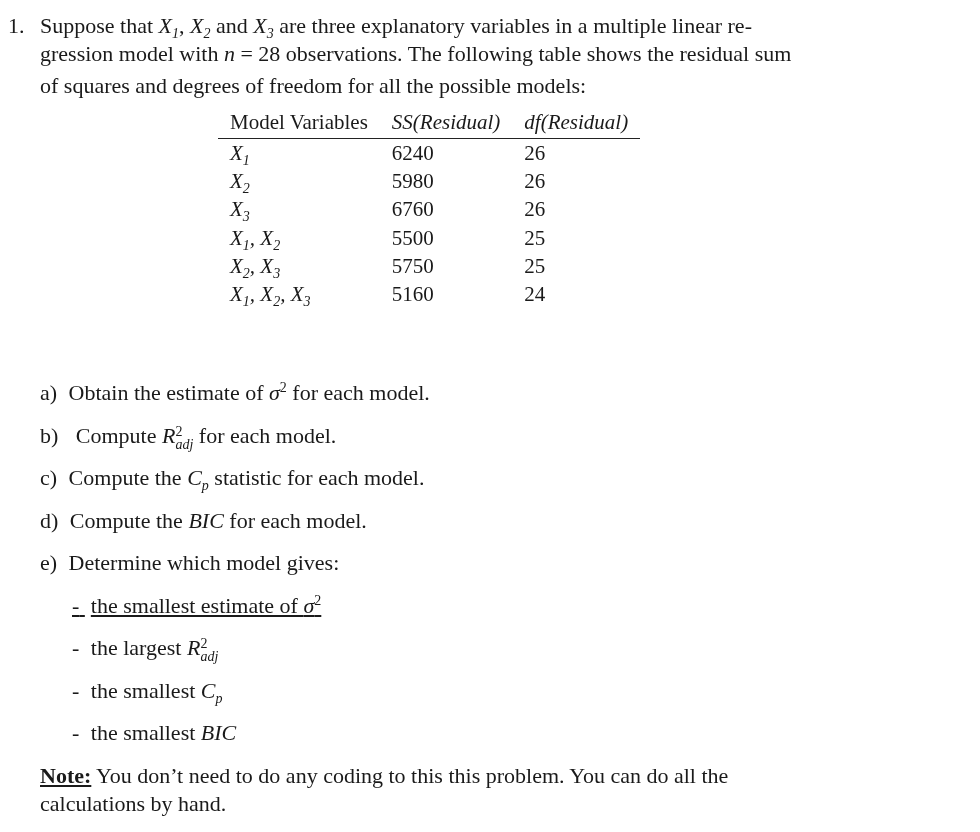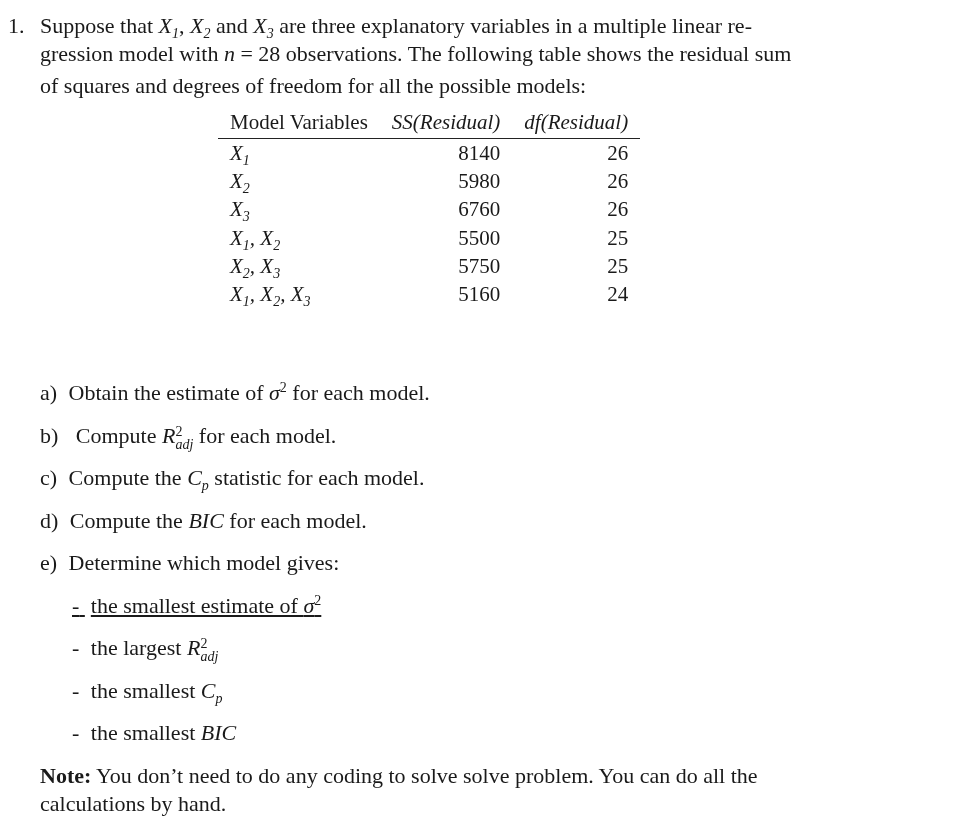--- a/index.html
+++ b/index.html
@@ -13,23 +13,23 @@
   sub, sup { font-size: 14px; line-height: 0; }
   .p-line { line-height: 28px; }
   table.tbl {
     position: absolute; left: 218px; top: 108px;
     border-collapse: collapse; font-size: 21px;
   }
   table.tbl th {
     font-weight: normal; padding: 0 12px 2px 12px; text-align: left;
     border-bottom: 1.5px solid #222; height: 28px;
   }
-  table.tbl th.c, table.tbl td.c { text-align: right; }
+  table.tbl th.c, table.tbl td.c { text-align: left; }
   table.tbl td { padding: 0 12px; height: 28.3px; }
-  .note-b { font-weight: bold; }
+  .note-b { font-weight: bold; text-decoration: underline; }
 </style>
 </head>
 <body>
 
 <div class="abs p-line" style="left:8px;top:12px;">1.</div>
 <div class="abs p-line" style="left:40px;top:12px;">
   <span>Suppose that </span><span class="it"><span>X</span><sub>1</sub></span><span>, </span><span class="it"><span>X</span><sub>2</sub></span><span> and </span><span class="it"><span>X</span><sub>3</sub></span><span> are three explanatory variables in a multiple linear re-</span>
 </div>
 <div class="abs p-line" style="left:40px;top:40px;">
   <span>gression model with </span><span class="it">n</span><span> = 28 observations. The following table shows the residual sum</span>
@@ -40,21 +40,21 @@
   <thead>
     <tr>
       <th>Model Variables</th>
       <th class="c it">SS(Residual)</th>
       <th class="c it">df(Residual)</th>
     </tr>
   </thead>
   <tbody>
     <tr>
       <td class="it">X<sub>1</sub></td>
-      <td class="c">8140</td>
+      <td class="c">6240</td>
       <td class="c">26</td>
     </tr>
     <tr>
       <td class="it">X<sub>2</sub></td>
       <td class="c">5980</td>
       <td class="c">26</td>
     </tr>
     <tr>
       <td class="it">X<sub>3</sub></td>
       <td class="c">6760</td>
@@ -110,15 +110,15 @@
 <div class="abs" style="left:72px;top:678px;">
   <span>-</span>
   <span style="margin-left:6px">the smallest </span><span class="it">C</span><sub class="it">p</sub>
 </div>
 <div class="abs" style="left:72px;top:720px;">
   <span>-</span>
   <span style="margin-left:6px">the smallest </span><span class="it">BIC</span>
 </div>
 
 <div class="abs" style="left:40px;top:763px;">
-  <span class="note-b">Note:</span><span> You don’t need to do any coding to solve solve problem.  You can do all the</span>
+  <span class="note-b">Note:</span><span> You don’t need to do any coding to this this problem.  You can do all the</span>
 </div>
 <div class="abs" style="left:40px;top:791px;">calculations by hand.</div>
 
 </body></html>

